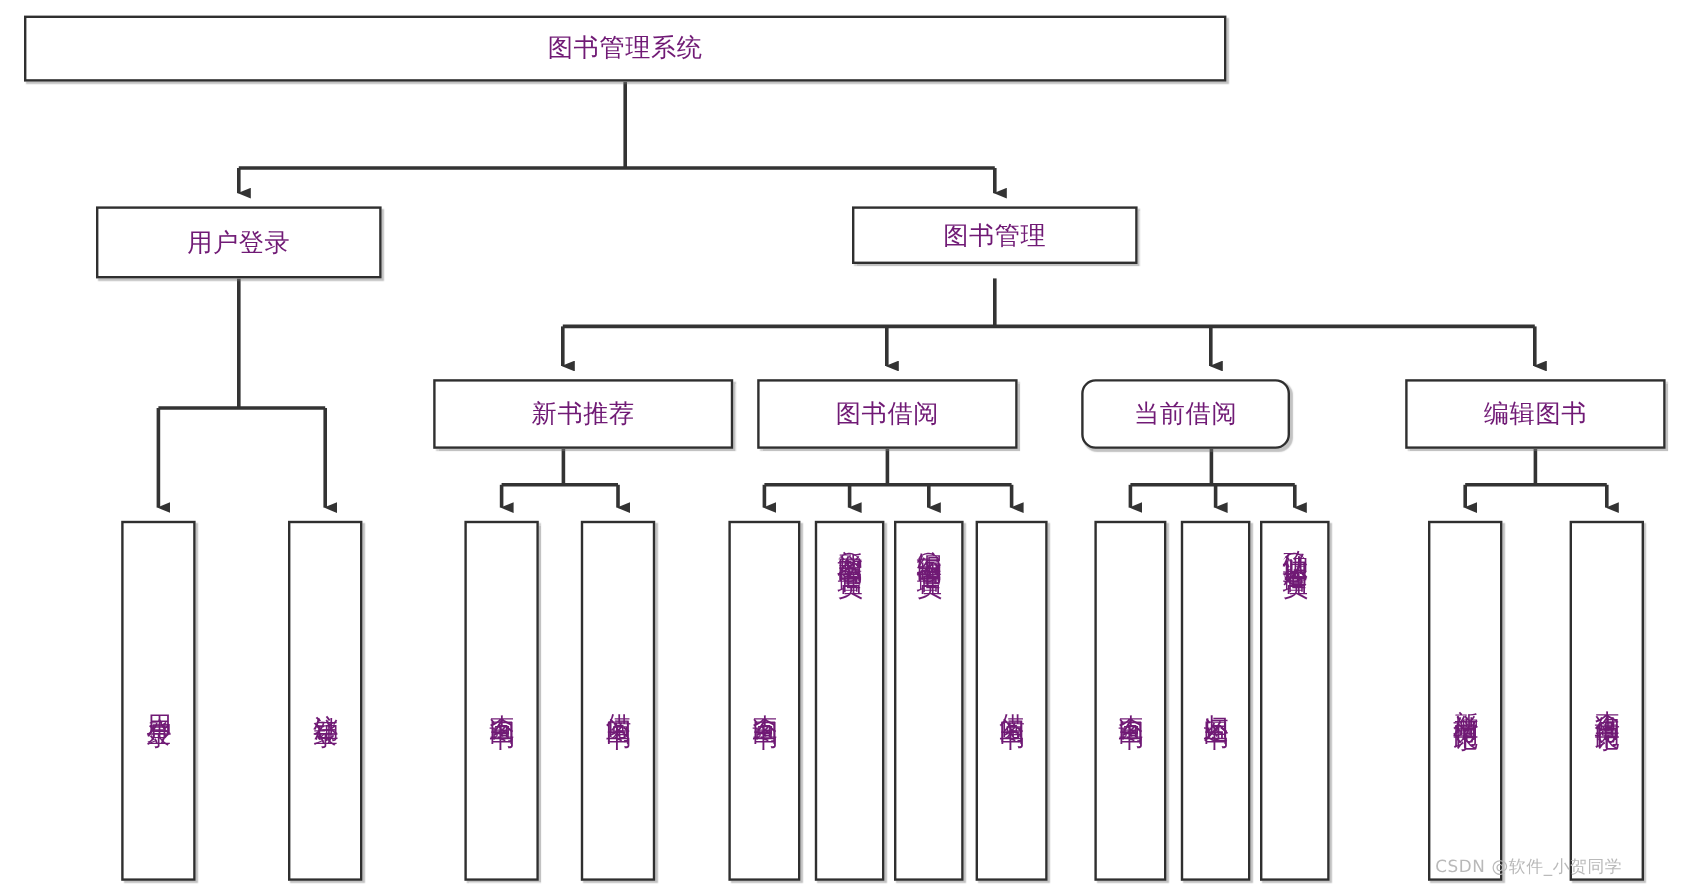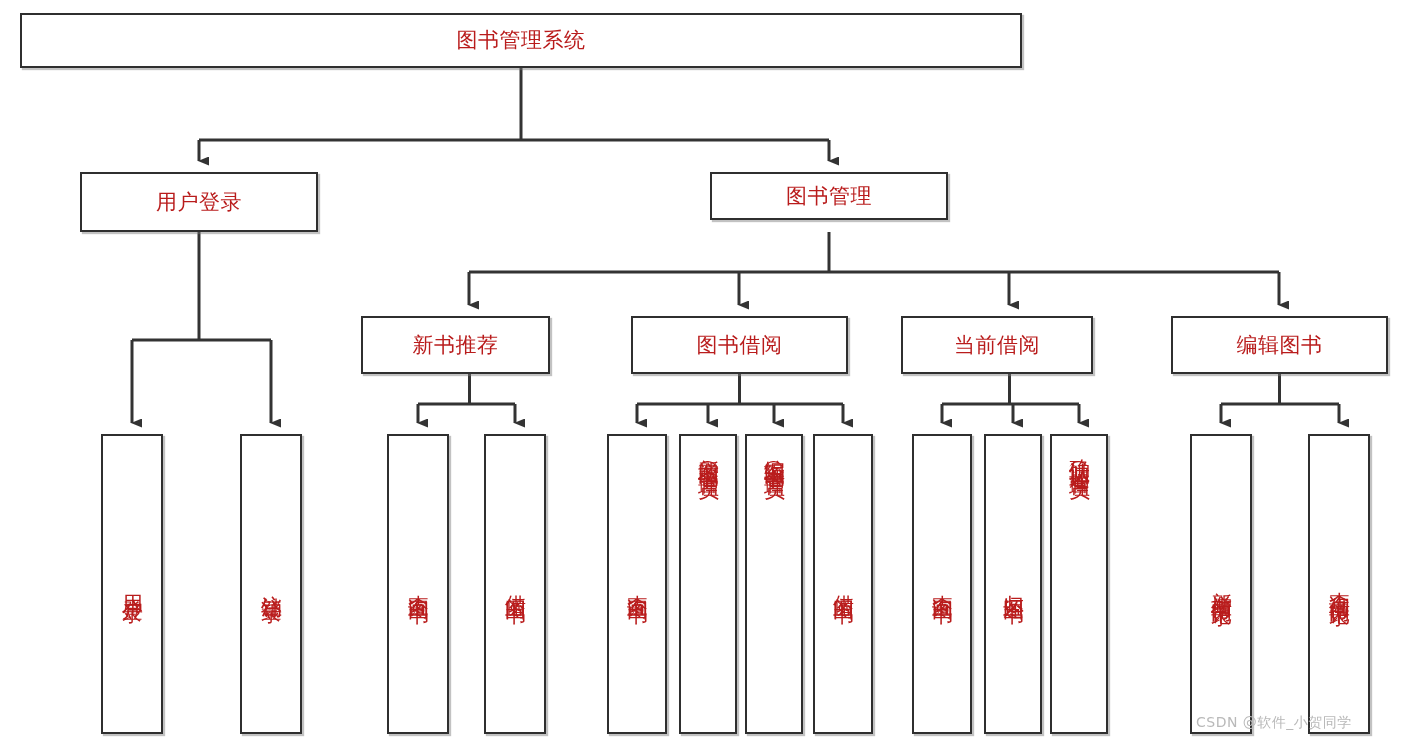--- a/index.html
+++ b/index.html
@@ -33,21 +33,21 @@
     box-sizing: border-box;
     background: #ffffff;
     border: 2.5px solid #2f2f2f;
     box-shadow: 2px 2px 1px rgba(120,120,120,0.45);
     display: flex;
     align-items: center;
     justify-content: center;
     overflow: hidden;
   }
   .node-label {
-    color: #b91c1c;
+    color: #701a75;
     font-size: 21px;
     line-height: 1.25;
     letter-spacing: 0.5px;
     white-space: nowrap;
     text-align: center;
     user-select: none;
   }
   .node-box.vertical .node-label {
     writing-mode: vertical-rl;
     text-orientation: upright;
@@ -124,27 +124,27 @@
   <div id="nodes-layer">
       <div class="node-box" style="left: 20px; top: 13px; width: 1002px; height: 55px;">
         <span class="node-label">图书管理系统</span>
       </div>
       <div class="node-box" style="left: 80px; top: 172px; width: 238px; height: 60px;">
         <span class="node-label">用户登录</span>
       </div>
       <div class="node-box" style="left: 710px; top: 172px; width: 238px; height: 48px;">
         <span class="node-label">图书管理</span>
       </div>
-      <div class="node-box" style="left: 361px; top: 316px; width: 189px; height: 58px;">
+      <div class="node-box" style="left: 361px; top: 316px; width: 250px; height: 58px;">
         <span class="node-label">新书推荐</span>
       </div>
       <div class="node-box" style="left: 631px; top: 316px; width: 217px; height: 58px; align-items: center;">
         <span class="node-label">图书借阅</span>
       </div>
-      <div class="node-box" style="left: 901px; top: 316px; width: 192px; height: 58px;">
+      <div class="node-box" style="left: 901px; top: 316px; width: 174px; height: 58px; border-radius: 12px;">
         <span class="node-label">当前借阅</span>
       </div>
       <div class="node-box" style="left: 1171px; top: 316px; width: 217px; height: 58px;">
         <span class="node-label">编辑图书</span>
       </div>
       <div class="node-box vertical centered" style="left: 101px; top: 434px; width: 62px; height: 300px;">
         <span class="node-label">用户登录</span>
       </div>
       <div class="node-box vertical centered" style="left: 240px; top: 434px; width: 62px; height: 300px;">
         <span class="node-label">注销登录</span>

